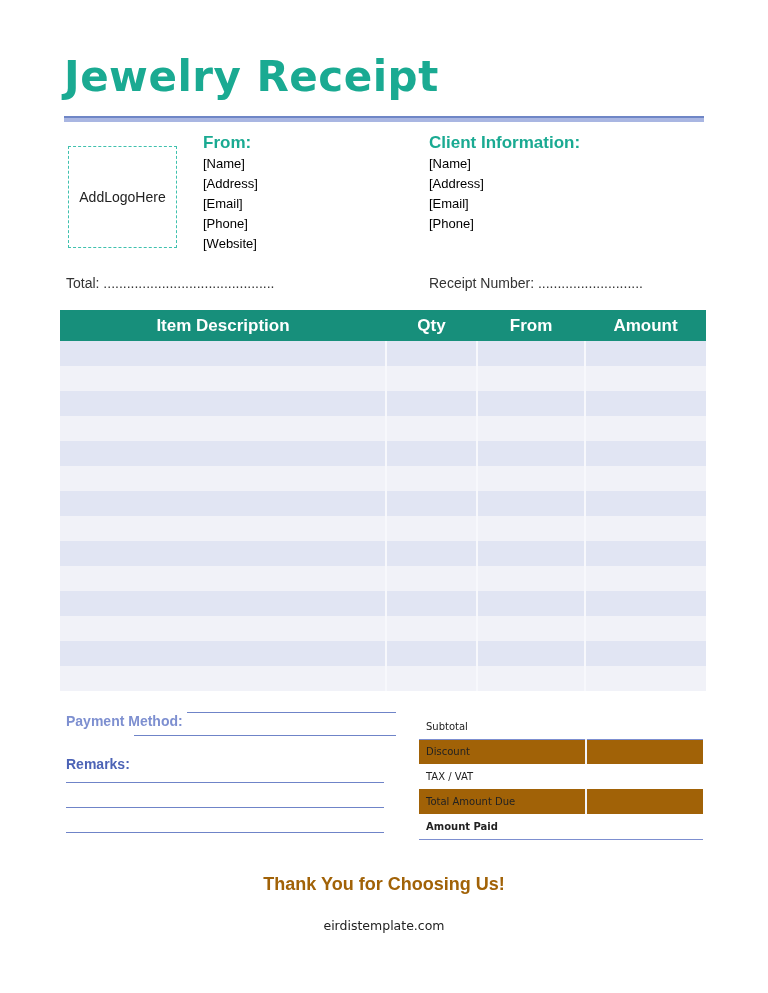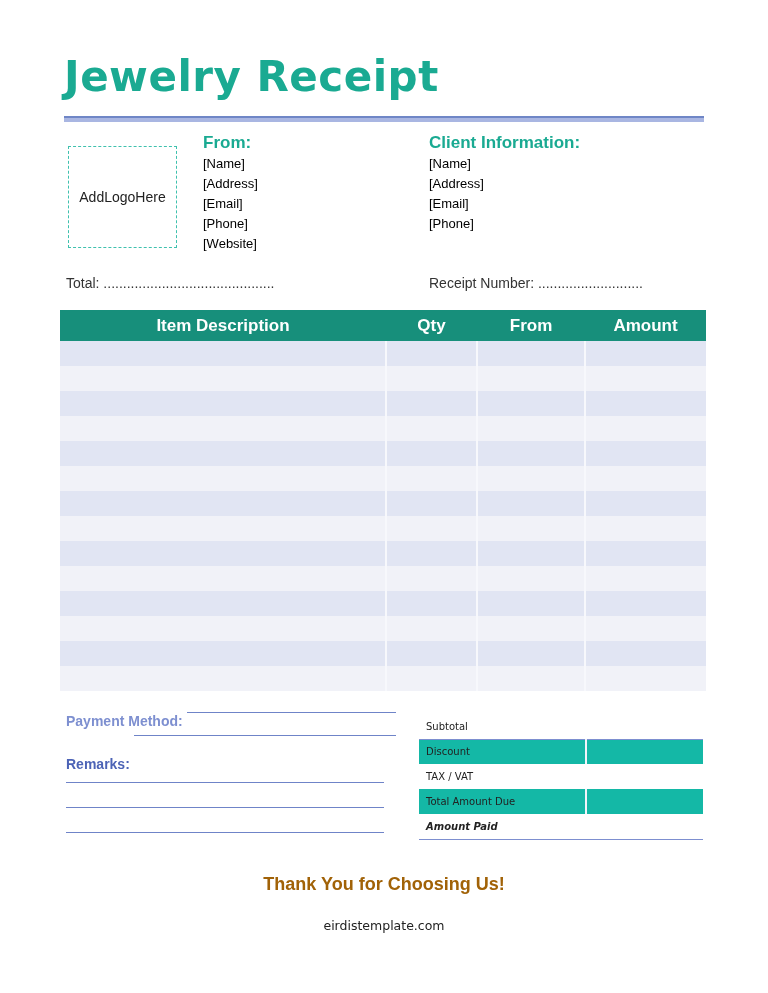--- a/index.html
+++ b/index.html
@@ -73,25 +73,25 @@
     .totals {
       position: absolute; left: 419px; top: 714px; width: 284px;
       border-collapse: collapse; table-layout: fixed;
     }
     .totals td {
       height: 25px; padding: 0 0 0 7px;
       font-family: "DejaVu Sans", sans-serif; font-size: 10px; color: #222;
     }
     .totals col.c1 { width: 167px; }
     .totals col.c2 { width: 117px; }
-    .totals tr.shade td { background: #14b8a6; }
+    .totals tr.shade td { background: #a16207; }
     .totals tr.shade td.val { border-left: 2px solid #f2f4fa; }
     .totals tr.topline td { border-top: 1.5px solid #7d8fd0; }
     .totals tr.bottomline td { border-bottom: 1.5px solid #7d8fd0; }
-    .totals tr.bold td.lbl { font-weight: bold; font-style: italic; }
+    .totals tr.bold td.lbl { font-weight: bold; }
 
     .thanks {
       position: absolute; left: 0; width: 768px; top: 874px; text-align: center;
       font-family: "Liberation Sans", sans-serif; font-weight: bold; font-size: 18px; color: #a16207;
     }
     .site {
       position: absolute; left: 0; width: 768px; top: 918px; text-align: center;
       font-family: "DejaVu Sans", sans-serif; font-size: 12.5px; color: #222;
     }
   </style>

